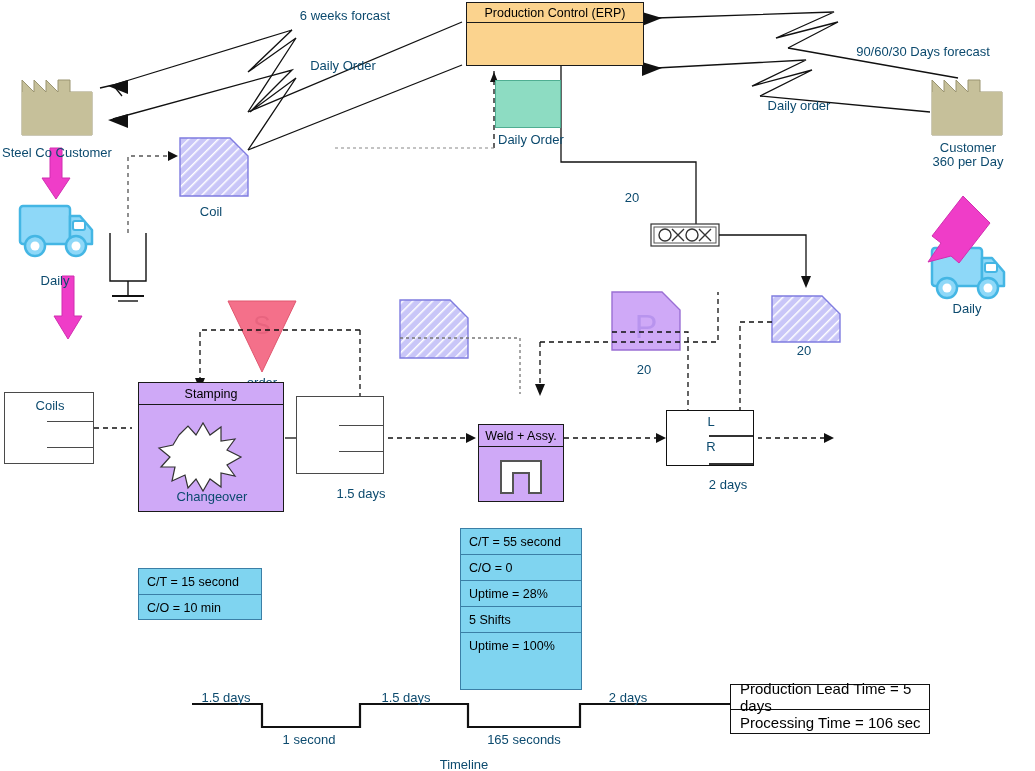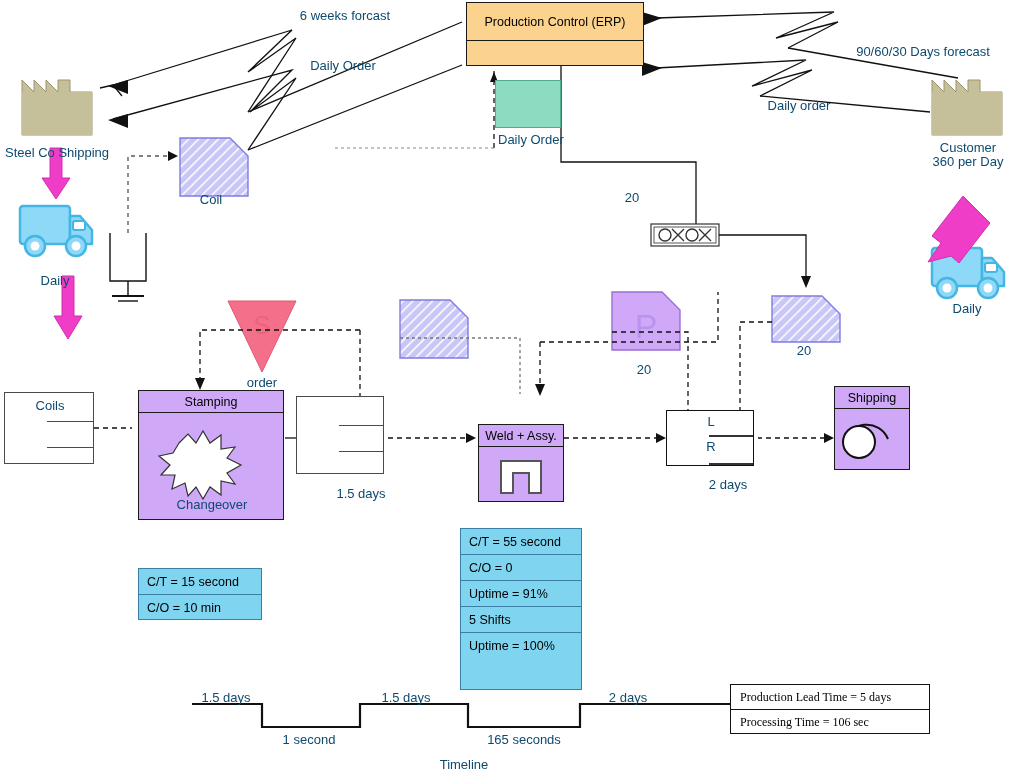--- a/index.html
+++ b/index.html
@@ -17,26 +17,26 @@
   .proc .bd{position:relative;height:calc(100% - 22px);}
 
   
   .dbox{position:absolute;border:1.2px solid #3b7fa6;box-sizing:border-box;background:#7fd4f0;}
   .dbox .row{border-bottom:1.2px solid #3b7fa6;height:26px;display:flex;align-items:center;
              padding-left:8px;font-size:12.5px;box-sizing:border-box;}
   .dbox .row:last-child{border-bottom:none;}
 
   .sbox{position:absolute;border:1.4px solid #111;box-sizing:border-box;background:#fff;}
   .sbox .row{border-bottom:1.4px solid #111;height:25px;display:flex;align-items:center;
-             padding-left:9px;font-size:12px;box-sizing:border-box;font-family:Liberation Serif, serif;}
+             padding-left:9px;font-size:15px;box-sizing:border-box;}
   .sbox .row:last-child{border-bottom:none;}
 
   
   .erp{position:absolute;background:#fbd38e;border:1.5px solid #1a1a1a;box-sizing:border-box;}
-  .erp .hd{height:38px;border-bottom:1.5px solid #1a1a1a;font-size:12.5px;
+  .erp .hd{height:20px;border-bottom:1.5px solid #1a1a1a;font-size:12.5px;
            display:flex;align-items:center;justify-content:center;box-sizing:border-box;}
   .teal{position:absolute;background:#8ddcc2;border:1.4px solid #4fae92;box-sizing:border-box;}
 
   
   .invbox{position:absolute;border:1.6px solid #4a4a4a;background:#fff;box-sizing:border-box;}
   .invbox .shelf{position:absolute;height:0;border-top:1.8px solid #4a4a4a;}
   .lrbox{position:absolute;border:1.4px solid #111;background:#fff;box-sizing:border-box;}
 </style>
 </head>
 <body>
@@ -217,39 +217,39 @@
     <div class="hd">Production Control (ERP)</div>
   </div>
   <div class="teal" style="left:495px;top:80px;width:66px;height:48px;"></div>
   <div class="lbl" style="left:498px;top:132px;">Daily Order</div>
 
   <div class="lbl ctr" style="left:345px;top:8px;">6 weeks forcast</div>
   <div class="lbl ctr" style="left:343px;top:58px;">Daily Order</div>
   <div class="lbl ctr" style="left:893px;top:44px;margin-left:30px;">90/60/30 Days forecast</div>
   <div class="lbl ctr" style="left:799px;top:98px;">Daily order</div>
 
-  <div class="lbl ctr" style="left:57px;top:145px;">Steel Co Shipping</div>
+  <div class="lbl ctr" style="left:57px;top:145px;">Steel Co Customer</div>
   <div class="lbl ctr" style="left:55px;top:273px;">Daily</div>
   <div class="lbl ctr" style="left:968px;top:140px;">Customer</div>
   <div class="lbl ctr" style="left:968px;top:154px;">360 per Day</div>
   <div class="lbl ctr" style="left:967px;top:301px;">Daily</div>
 
-  <div class="lbl ctr" style="left:211px;top:192px;">Coil</div>
+  <div class="lbl ctr" style="left:211px;top:204px;">Coil</div>
   <div class="lbl ctr" style="left:262px;top:375px;">order</div>
   <div class="lbl ctr" style="left:632px;top:190px;">20</div>
   <div class="lbl ctr" style="left:644px;top:362px;">20</div>
   <div class="lbl ctr" style="left:804px;top:343px;">20</div>
 
   <div class="invbox" style="left:4px;top:392px;width:90px;height:72px;">
     <div class="lbl ctr" style="left:45px;top:5px;position:absolute;">Coils</div>
     <div class="shelf" style="left:42px;top:28px;width:46px;"></div>
     <div class="shelf" style="left:42px;top:54px;width:46px;"></div>
   </div>
 
-  <div class="proc" style="left:138px;top:390px;width:146px;height:130px;">
+  <div class="proc" style="left:138px;top:382px;width:146px;height:130px;">
     <div class="hd">Stamping</div>
     <div class="bd">
       <svg width="146" height="106" style="position:absolute;left:0;top:0;">
         <path d="M40,30 L49,21 L57,30 L64,18 L71,30 L82,22 L82,36 L96,34 L88,45
                  L102,52 L88,60 L96,71 L82,68 L82,82 L71,74 L64,86 L57,74 L49,83
                  L46,70 L33,76 L36,62 L22,62 L31,52 L20,43 L34,40 Z" fill="#fff" stroke="#333" stroke-width="1.2"></path>
       </svg>
       <div class="lbl ctr" style="left:73px;top:84px;position:absolute;">Changeover</div>
     </div>
   </div>
@@ -270,39 +270,30 @@
   </div>
 
   <div class="lrbox" style="left:666px;top:410px;width:88px;height:56px;">
     <div class="lbl ctr" style="left:44px;top:3px;position:absolute;">L</div>
     <div style="position:absolute;left:42px;top:24px;width:44px;height:0;border-top:2px solid #333;"></div>
     <div class="lbl ctr" style="left:44px;top:28px;position:absolute;">R</div>
     <div style="position:absolute;left:42px;top:52px;width:44px;height:0;border-top:2px solid #333;"></div>
   </div>
   <div class="lbl ctr" style="left:728px;top:477px;">2 days</div>
 
-  <div class="proc" style="left:834px;top:386px;width:76px;height:84px;">
-    <div class="hd">Shipping</div>
-    <div class="bd">
-      <svg width="76" height="60" style="position:absolute;left:0;top:0;">
-        <path d="M9,35 A23,23 0 0 1 53,30" fill="none" stroke="#111" stroke-width="2"></path>
-        <circle cx="24" cy="33" r="16" fill="#fff" stroke="#111" stroke-width="2"></circle>
-      </svg>
-    </div>
-  </div>
 
   <div class="dbox" style="left:138px;top:568px;width:124px;height:52px;">
     <div class="row">C/T = 15 second</div>
     <div class="row">C/O = 10 min</div>
   </div>
 
   <div class="dbox" style="left:460px;top:528px;width:122px;height:162px;">
     <div class="row">C/T = 55 second</div>
     <div class="row">C/O = 0</div>
-    <div class="row">Uptime = 91%</div>
+    <div class="row">Uptime = 28%</div>
     <div class="row">5 Shifts</div>
     <div class="row">Uptime = 100%</div>
   </div>
 
   <div class="lbl ctr" style="left:226px;top:690px;">1.5 days</div>
   <div class="lbl ctr" style="left:406px;top:690px;">1.5 days</div>
   <div class="lbl ctr" style="left:628px;top:690px;">2 days</div>
   <div class="lbl ctr" style="left:309px;top:732px;">1 second</div>
   <div class="lbl ctr" style="left:524px;top:732px;">165 seconds</div>
   <div class="lbl ctr" style="left:464px;top:757px;">Timeline</div>

